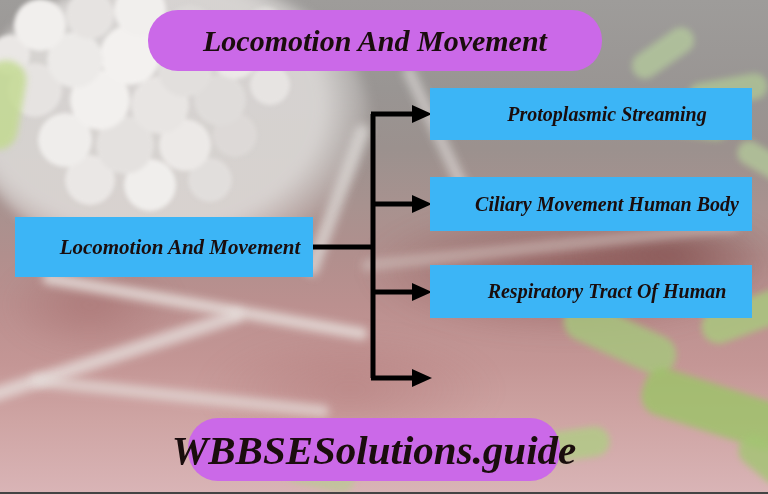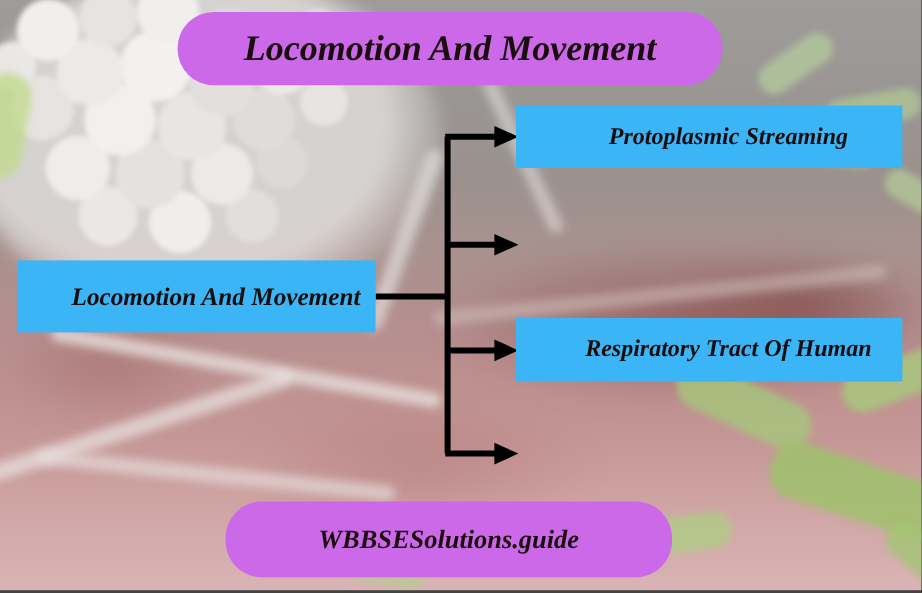--- a/index.html
+++ b/index.html
@@ -54,21 +54,21 @@
     position:absolute;display:flex;align-items:center;justify-content:center;
     background:var(--banner-fill,#CB69E8);border-radius:30px;
     color:var(--text-dark,#1A0D0D);font-weight:bold;text-align:center;
   }
   .node{
     position:absolute;display:flex;align-items:center;justify-content:center;
     background:var(--node-fill,#3CB5F6);
     color:var(--text-dark,#1A0D0D);font-weight:bold;text-align:center;padding-left:32px;
   }
   .title-banner{left:148px;top:10px;width:454px;height:61px;font-size:30px;}
-  .footer-banner{left:188px;top:418px;width:372px;height:63px;font-size:22px;}
+  .footer-banner{left:188px;top:418px;width:372px;height:63px;font-size:41px;}
   .root-node{left:15px;top:217px;width:298px;height:60px;font-size:21px;}
   .branch{left:430px;width:322px;font-size:20px;}
   .branch-0{top:88px;height:52px;}
   .branch-1{top:177px;height:54px;}
   .branch-2{top:265px;height:53px;text-align:right;}
   .branch-3{top:352px;height:52px;}
   .connector{position:absolute;left:0;top:0;pointer-events:none;}
   .connector line{stroke:var(--line-color,#000);stroke-width:5;}
   .connector polygon{fill:var(--line-color,#000);}
 </style>
@@ -122,20 +122,23 @@
     <span>Locomotion And Movement</span>
   </div>
 
   <div class="node root-node">
     <span>Locomotion And Movement</span>
   </div>
 
   <div class="node branch branch-0">
     <span>Protoplasmic Streaming</span>
   </div>
+  <div class="node branch branch-1">
+    <span>Ciliary Movement Human Body</span>
+  </div>
   <div class="node branch branch-2">
     <span>Respiratory Tract Of Human</span>
   </div>
 
   <div class="banner footer-banner">
     <span>WBBSESolutions.guide</span>
   </div>
 
 </div>
 

